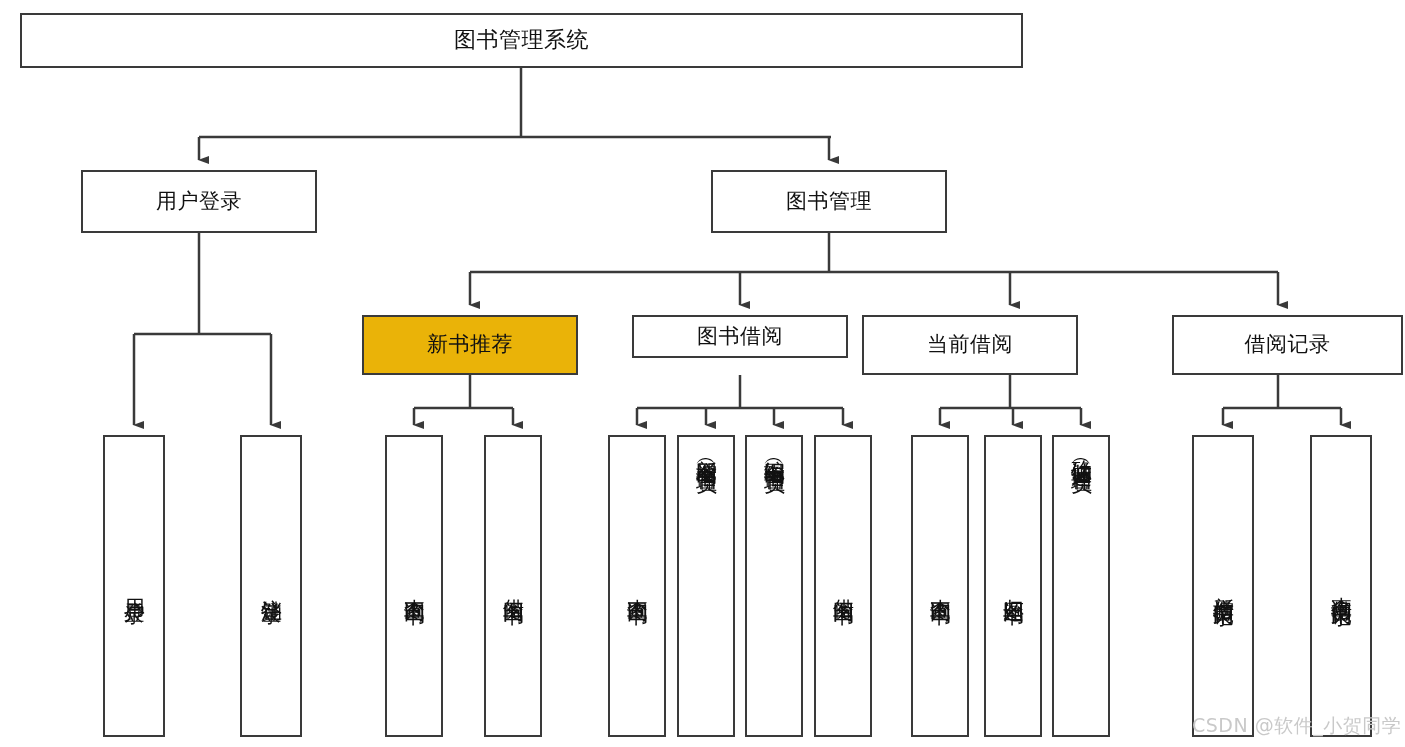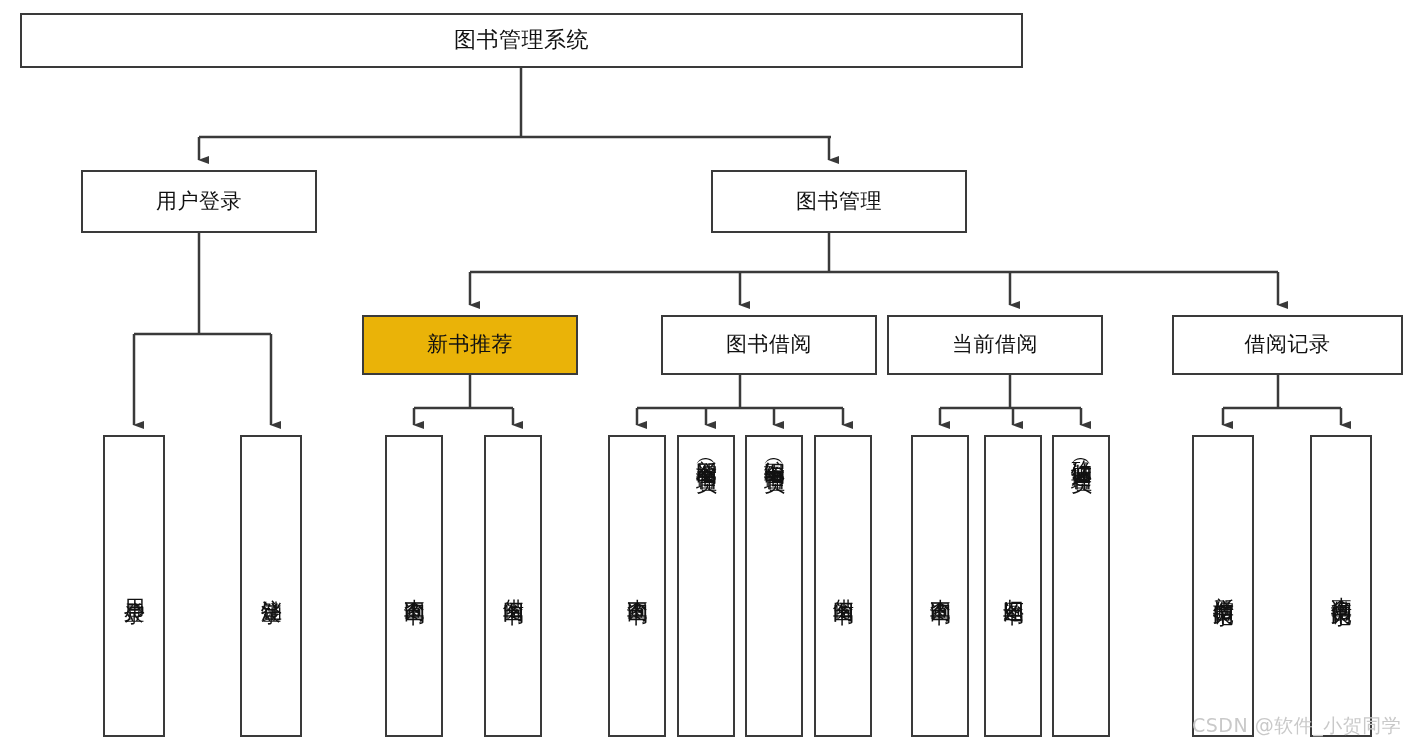--- a/index.html
+++ b/index.html
@@ -123,25 +123,25 @@
       <path d="M1278,375 L1278,408"></path>
       <path d="M1223,408 L1341,408"></path>
       <path d="M1223,408 L1223,425" marker-end="url(#arrow)"></path>
       <path d="M1341,408 L1341,425" marker-end="url(#arrow)"></path>
     </g>
   </svg>
 
   <div class="node horiz root" id="node-root" style="left: 20px; top: 13px; width: 1003px; height: 55px; border-color: rgb(58, 58, 58); background: rgb(255, 255, 255); color: rgb(17, 17, 17);">图书管理系统</div>
 
   <div class="node horiz" id="node-l2-0" style="left: 81px; top: 170px; width: 236px; height: 63px; border-color: rgb(58, 58, 58); background: rgb(255, 255, 255); color: rgb(17, 17, 17);">用户登录</div>
-  <div class="node horiz" id="node-l2-1" style="left: 711px; top: 170px; width: 256px; height: 63px; border-color: rgb(58, 58, 58); background: rgb(255, 255, 255); color: rgb(17, 17, 17);">图书管理</div>
+  <div class="node horiz" id="node-l2-1" style="left: 711px; top: 170px; width: 236px; height: 63px; border-color: rgb(58, 58, 58); background: rgb(255, 255, 255); color: rgb(17, 17, 17);">图书管理</div>
 
   <div class="node horiz" id="node-l3-0" style="left: 362px; top: 315px; width: 216px; height: 60px; border-color: rgb(58, 58, 58); background: #eab308; color: rgb(17, 17, 17);">新书推荐</div>
-  <div class="node horiz" id="node-l3-1" style="left: 661px; top: 315px; width: 216px; height: 60px; border-color: rgb(58, 58, 58); background: rgb(255, 255, 255); color: rgb(17, 17, 17);">图书借阅</div>
-  <div class="node horiz" id="node-l3-2" style="left: 887px; top: 315px; width: 216px; height: 60px; border-color: rgb(58, 58, 58); background: rgb(255, 255, 255); color: rgb(17, 17, 17);">当前借阅</div>
+  <div class="node horiz" id="node-l3-1" style="left: 632px; top: 315px; width: 216px; height: 43px; border-color: rgb(58, 58, 58); background: rgb(255, 255, 255); color: rgb(17, 17, 17);">图书借阅</div>
+  <div class="node horiz" id="node-l3-2" style="left: 862px; top: 315px; width: 216px; height: 60px; border-color: rgb(58, 58, 58); background: rgb(255, 255, 255); color: rgb(17, 17, 17);">当前借阅</div>
   <div class="node horiz" id="node-l3-3" style="left: 1172px; top: 315px; width: 231px; height: 60px; border-color: rgb(58, 58, 58); background: rgb(255, 255, 255); color: rgb(17, 17, 17);">借阅记录</div>
 
   <div class="leaf" id="leaf-0" style="left: 103px; top: 435px; width: 62px; height: 302px; border-color: rgb(58, 58, 58); background: rgb(255, 255, 255); color: rgb(17, 17, 17);">
     <span class="vtext">用户登录</span>
   </div>
   <div class="leaf" id="leaf-1" style="left: 240px; top: 435px; width: 62px; height: 302px; border-color: rgb(58, 58, 58); background: rgb(255, 255, 255); color: rgb(17, 17, 17);">
     <span class="vtext">注销登录</span>
   </div>
   <div class="leaf" id="leaf-2" style="left: 385px; top: 435px; width: 58px; height: 302px; border-color: rgb(58, 58, 58); background: rgb(255, 255, 255); color: rgb(17, 17, 17);">
     <span class="vtext">查询图书</span>

